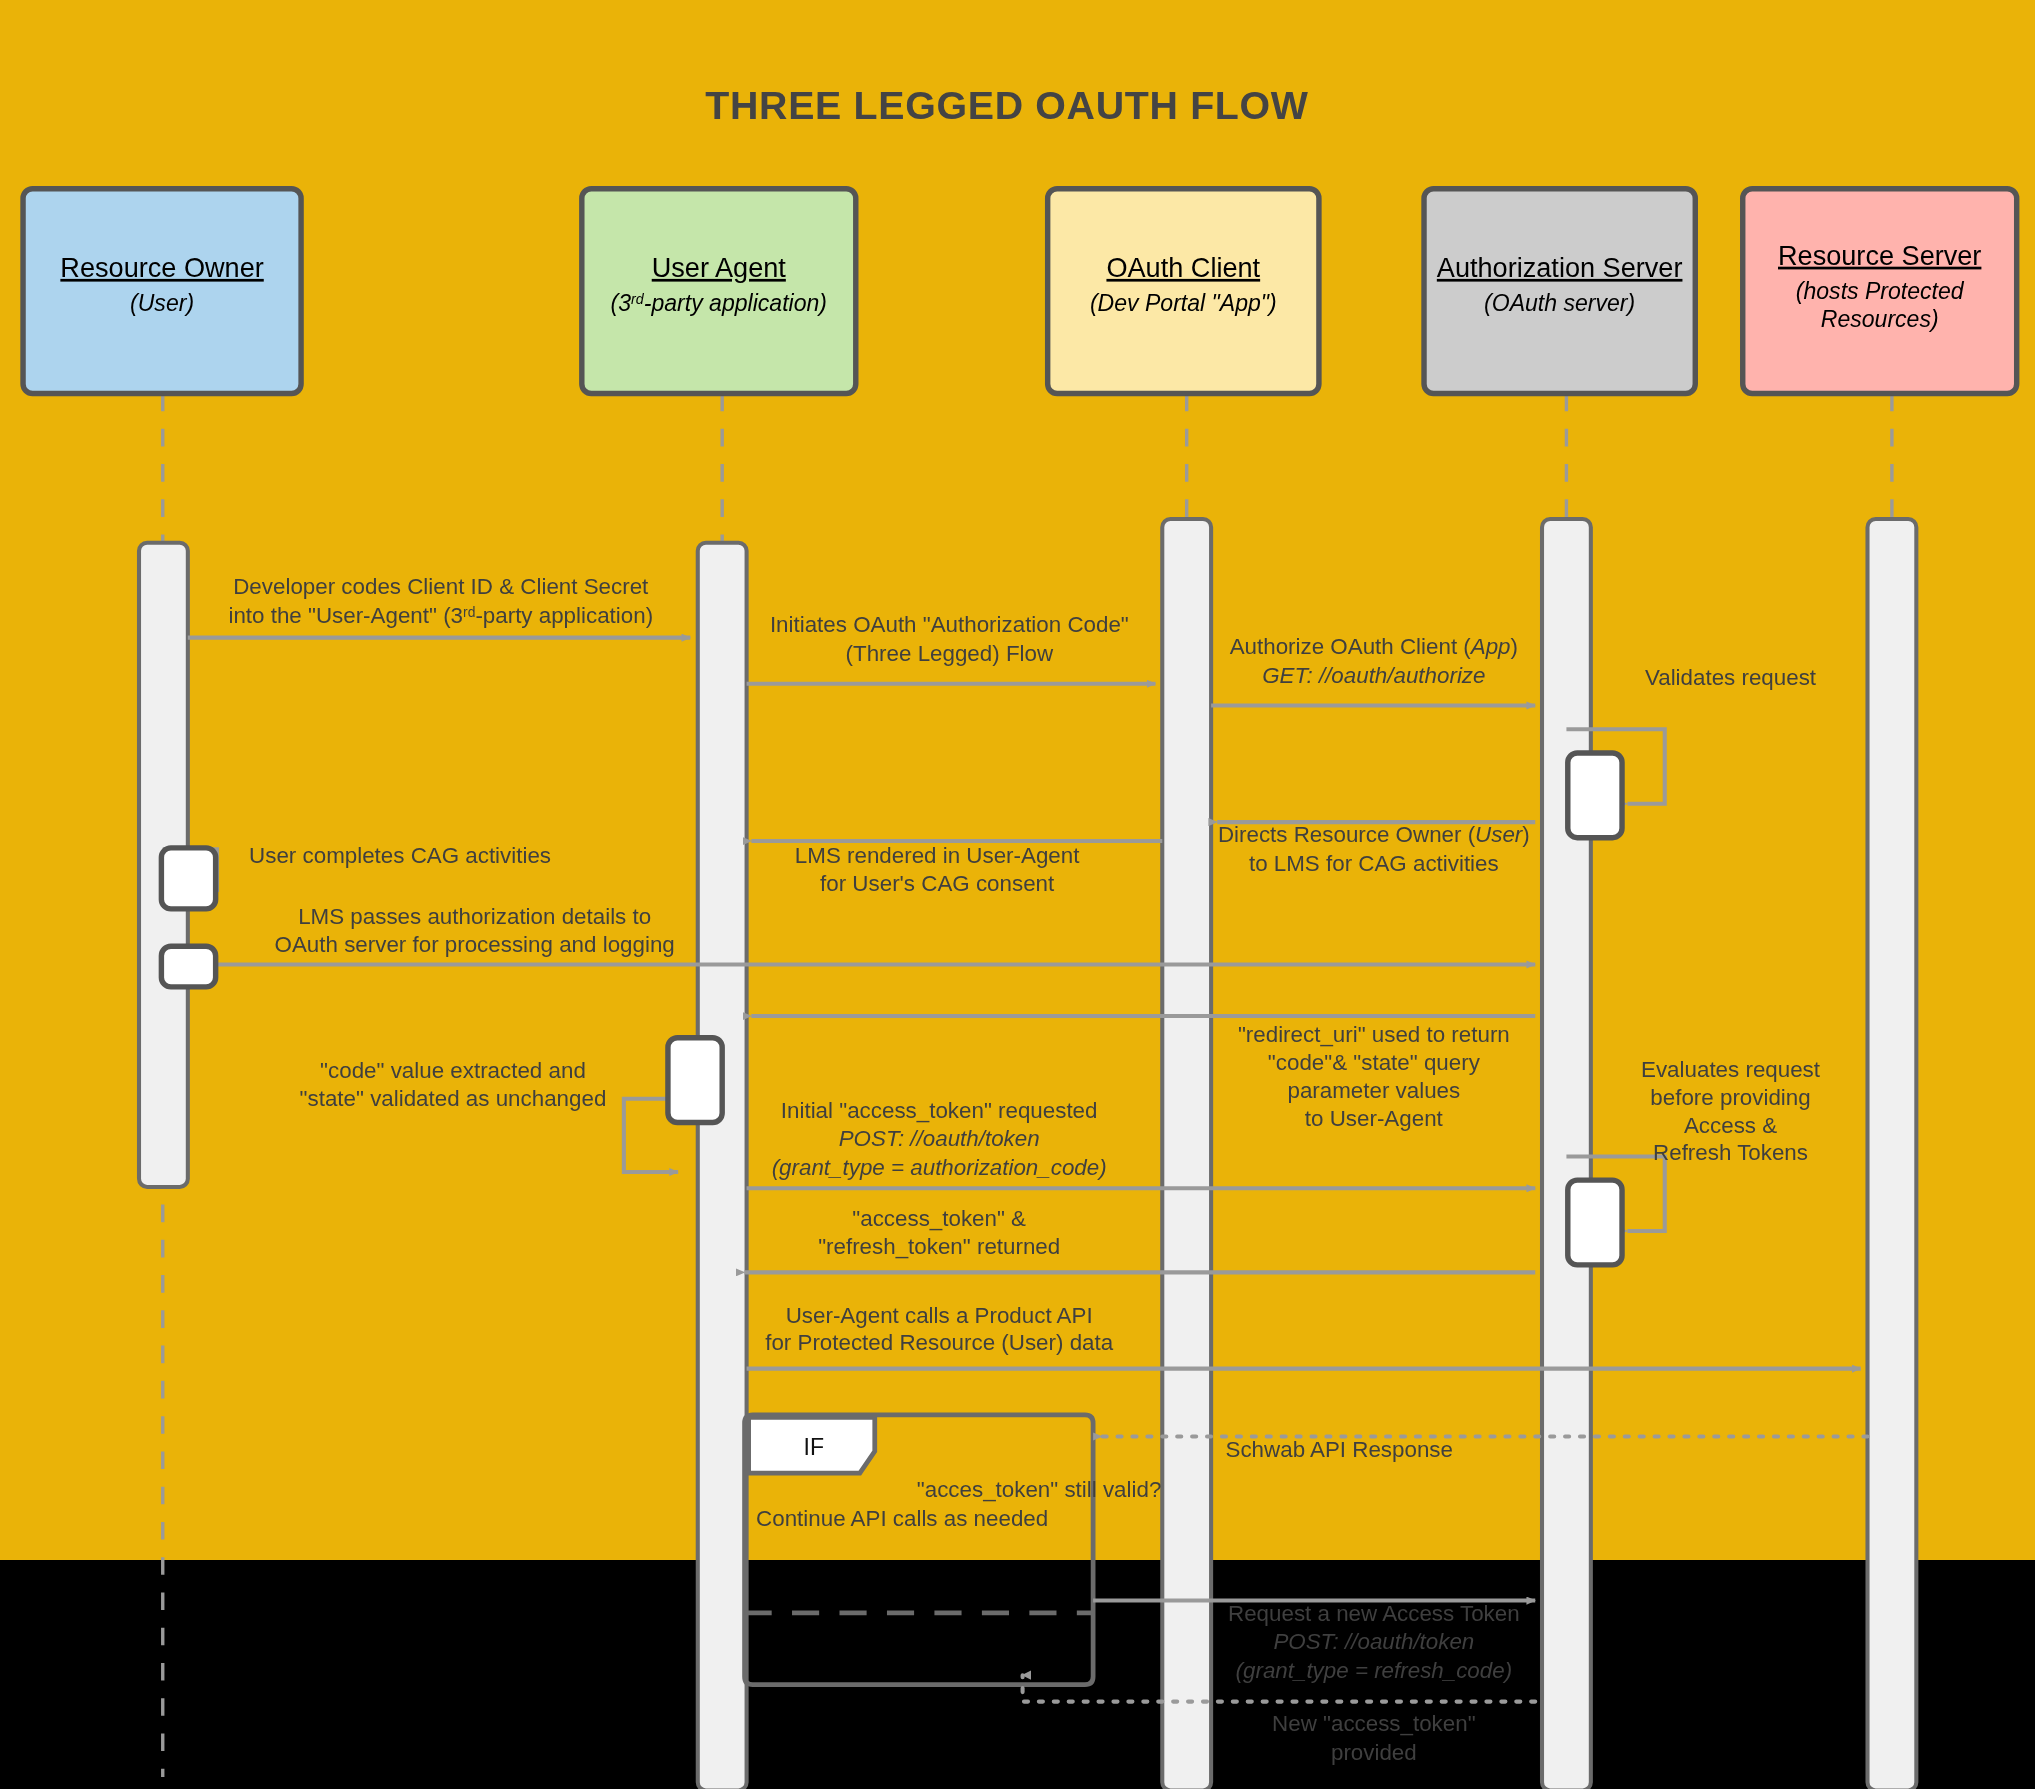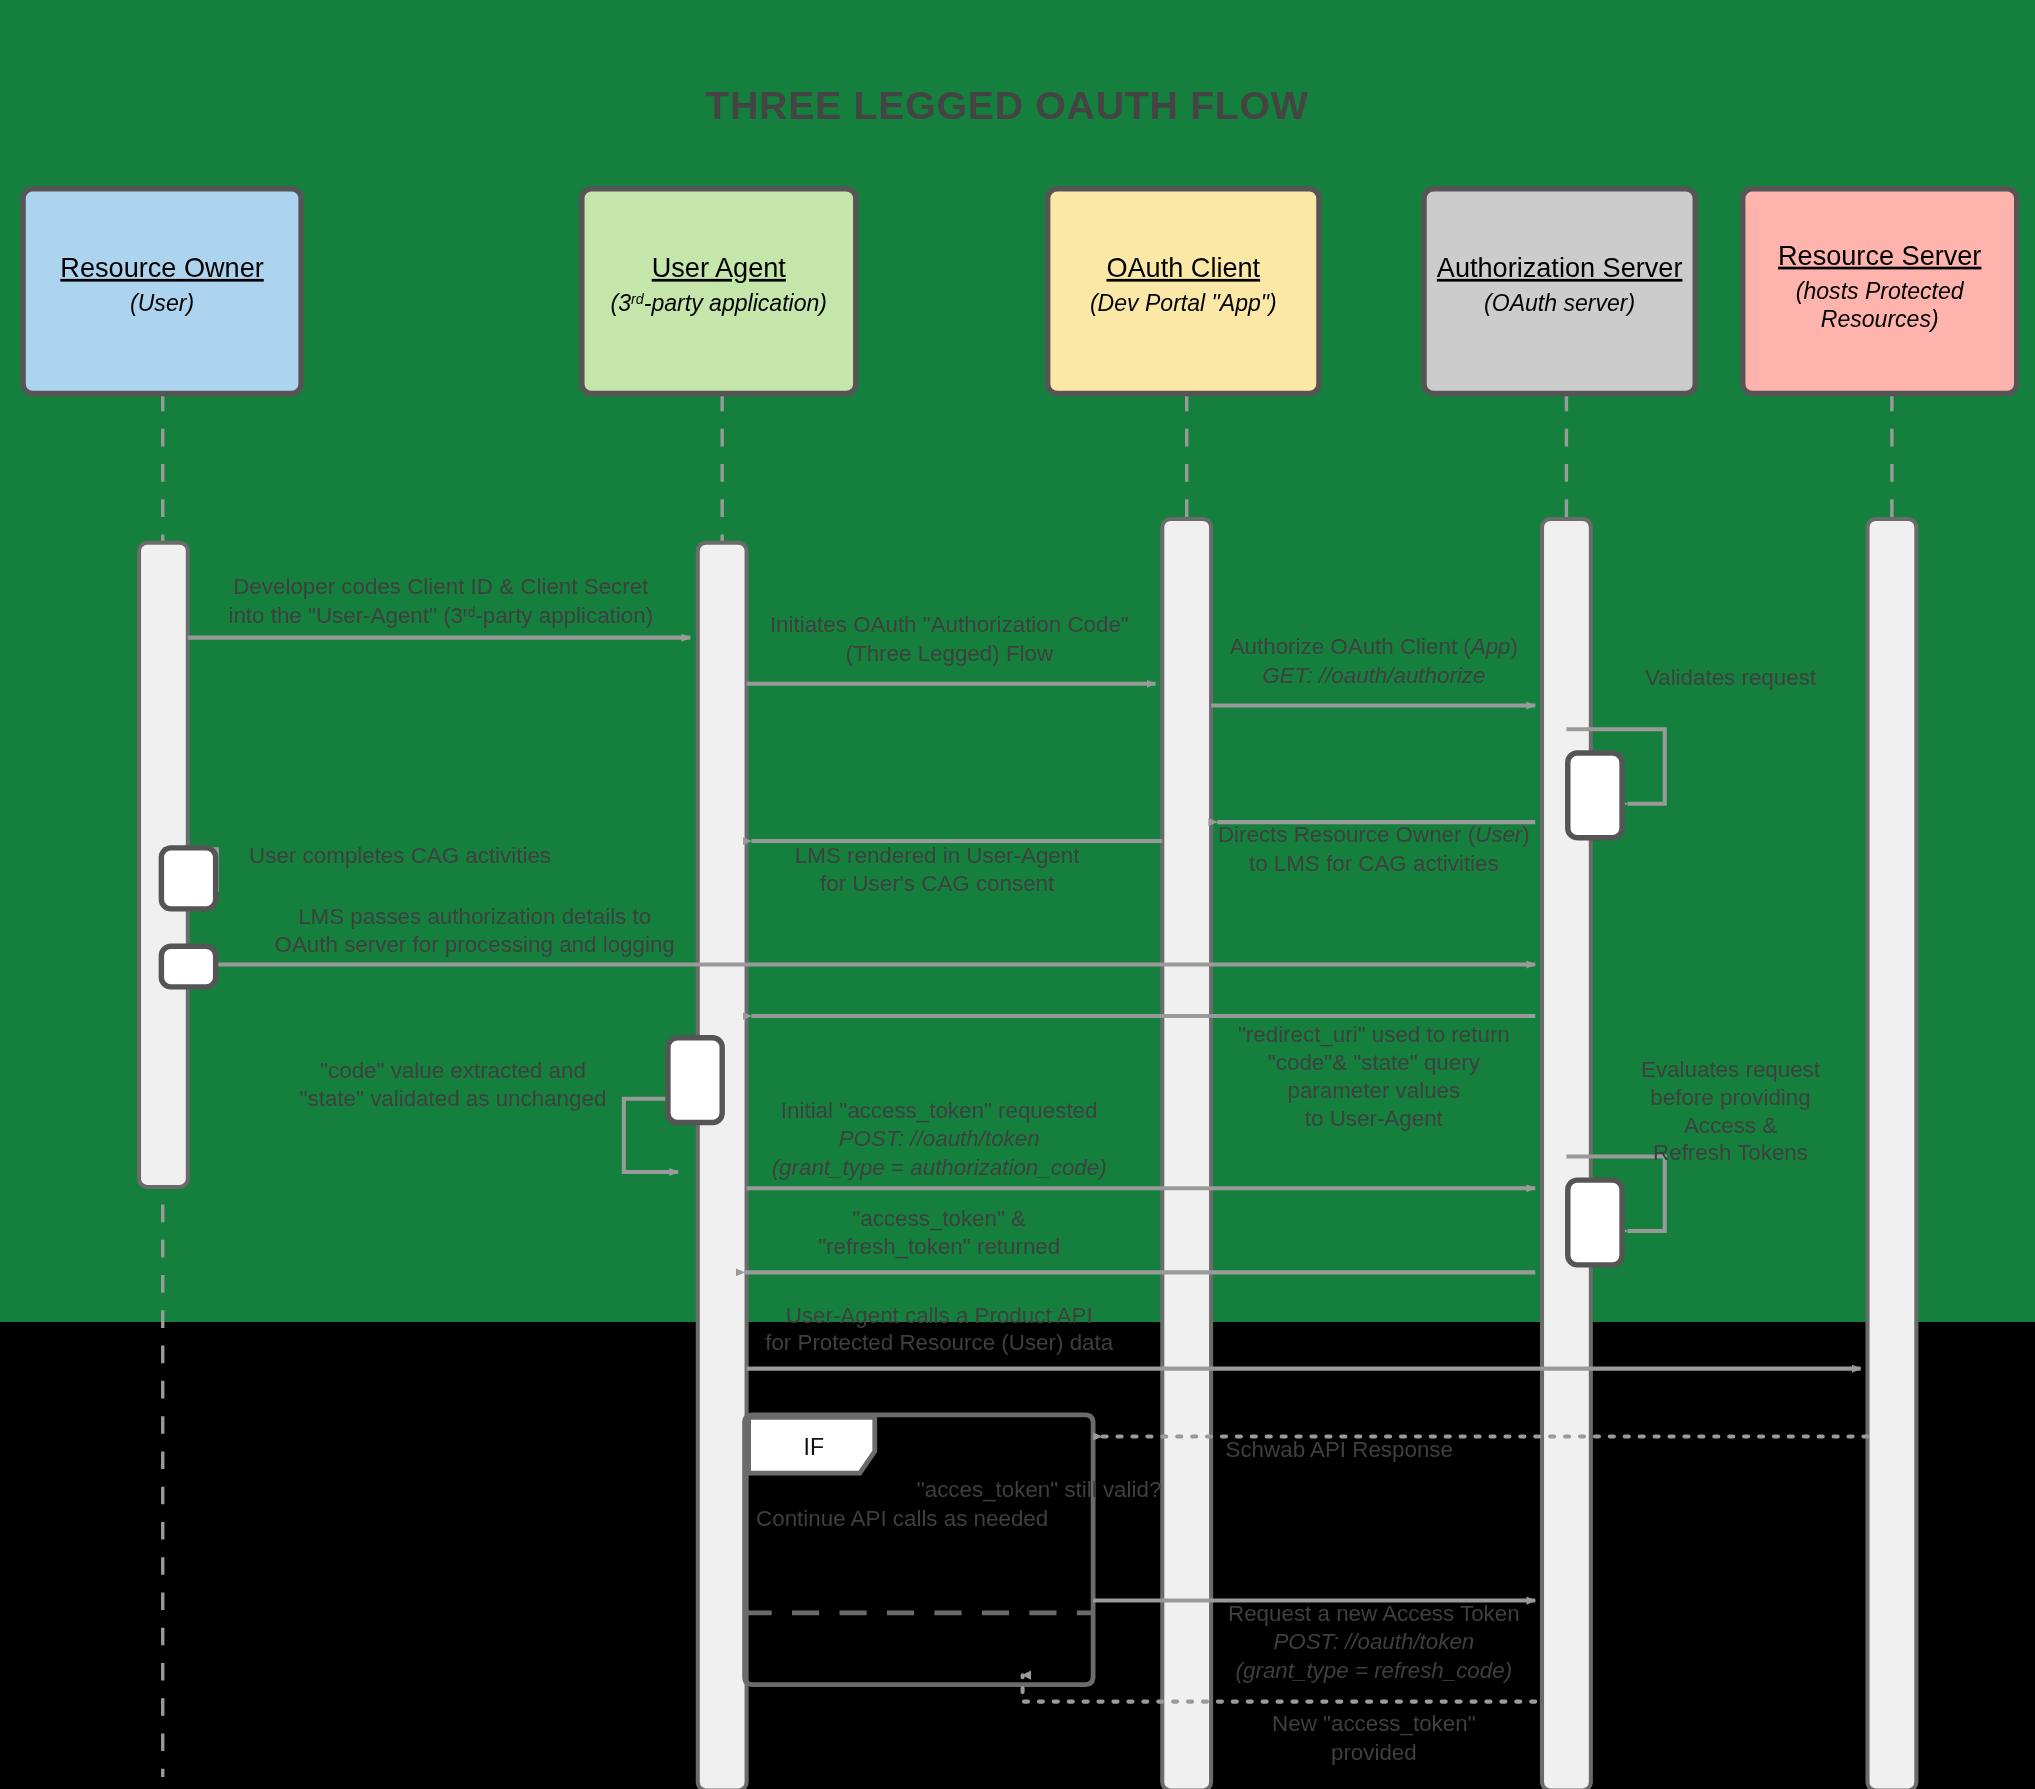--- a/index.html
+++ b/index.html
@@ -10,22 +10,22 @@
   }
   body {
     width: 2035px;
     height: 1790px;
     overflow: hidden;
     font-family: "Liberation Sans", sans-serif;
   }
   #canvas {
     position: relative;
     width: 2035px;
-    height: 1322px;
-    background: #15803d;
+    height: 1560px;
+    background: #eab308;
   }
   svg#diagram {
     position: absolute;
     top: 0; left: 0;
     width: 2035px;
     height: 1790px;
     display: block;
   }
   .diagram-title {
     font-family: "Liberation Sans", sans-serif;

